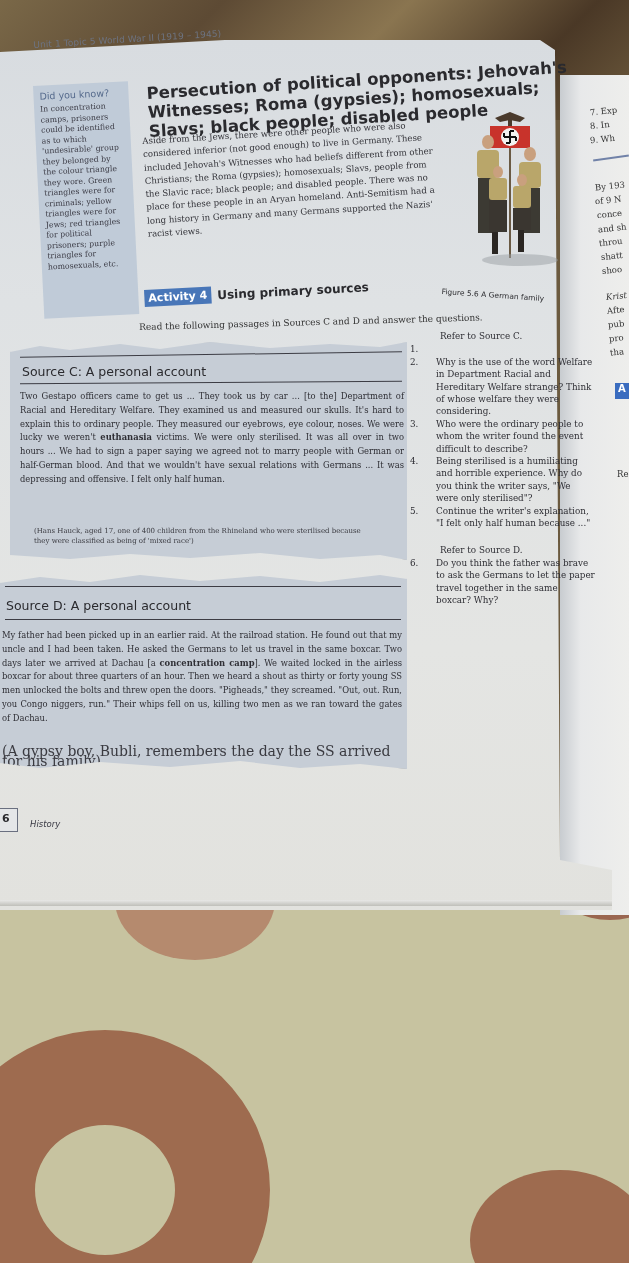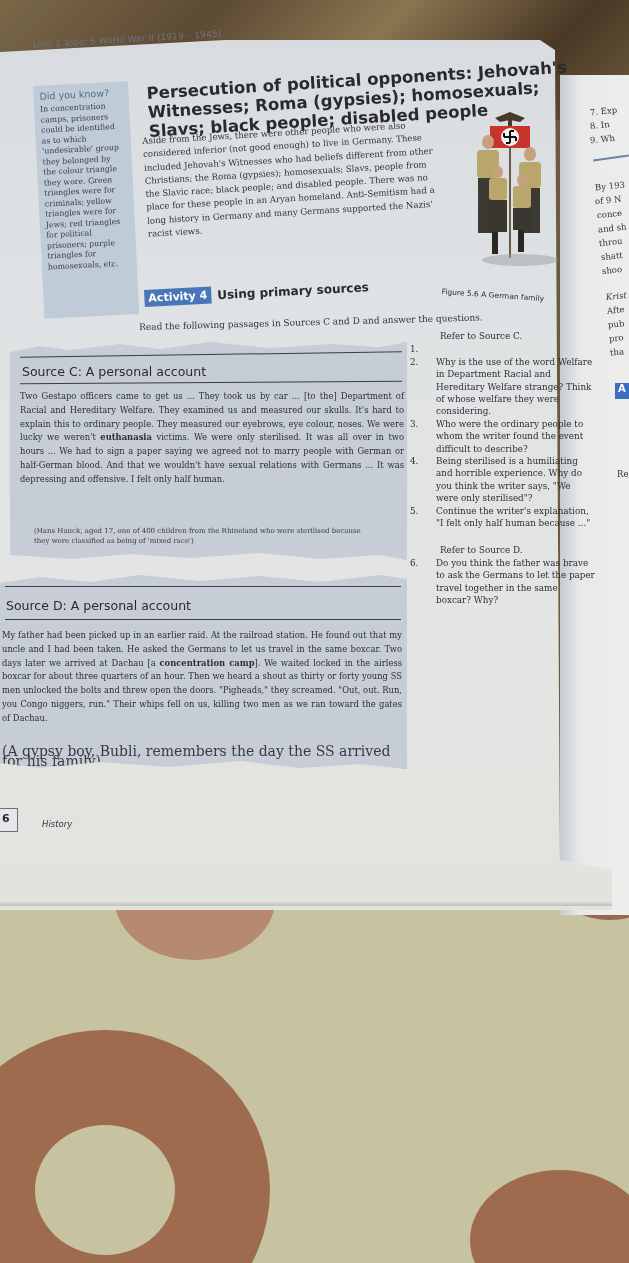--- a/index.html
+++ b/index.html
@@ -166,21 +166,21 @@
   .rp-badge { position: absolute; left: 615px; top: 383px; width: 14px; height: 16px; background: #3a6cbf; color:#fff; font-family:"DejaVu Sans",sans-serif; font-weight:bold; font-size:10px; padding-left:3px; }
 
   
   .page-num {
     position: absolute; left: 0; top: 808px; width: 18px; height: 24px;
     border: 1px solid #6a7080; border-left: none; background: #e4e6e8;
     font-family: "DejaVu Sans", sans-serif; font-weight: bold; font-size: 11px; color: #2a2a2e;
     padding: 3px 0 0 2px;
   }
   .footer-label {
-    position: absolute; left: 42px; top: 819px;
+    position: absolute; left: 30px; top: 819px;
     font-family: "DejaVu Sans", sans-serif; font-style: italic; font-size: 8.5px; color: #3a3a44;
   }
   .page-bottom-edge {
     position: absolute; left: 0; top: 900px; width: 612px; height: 6px;
     background: linear-gradient(180deg, #e8e8e6, #bfbfb9);
   }
 </style>
 </head>
 <body>
 

